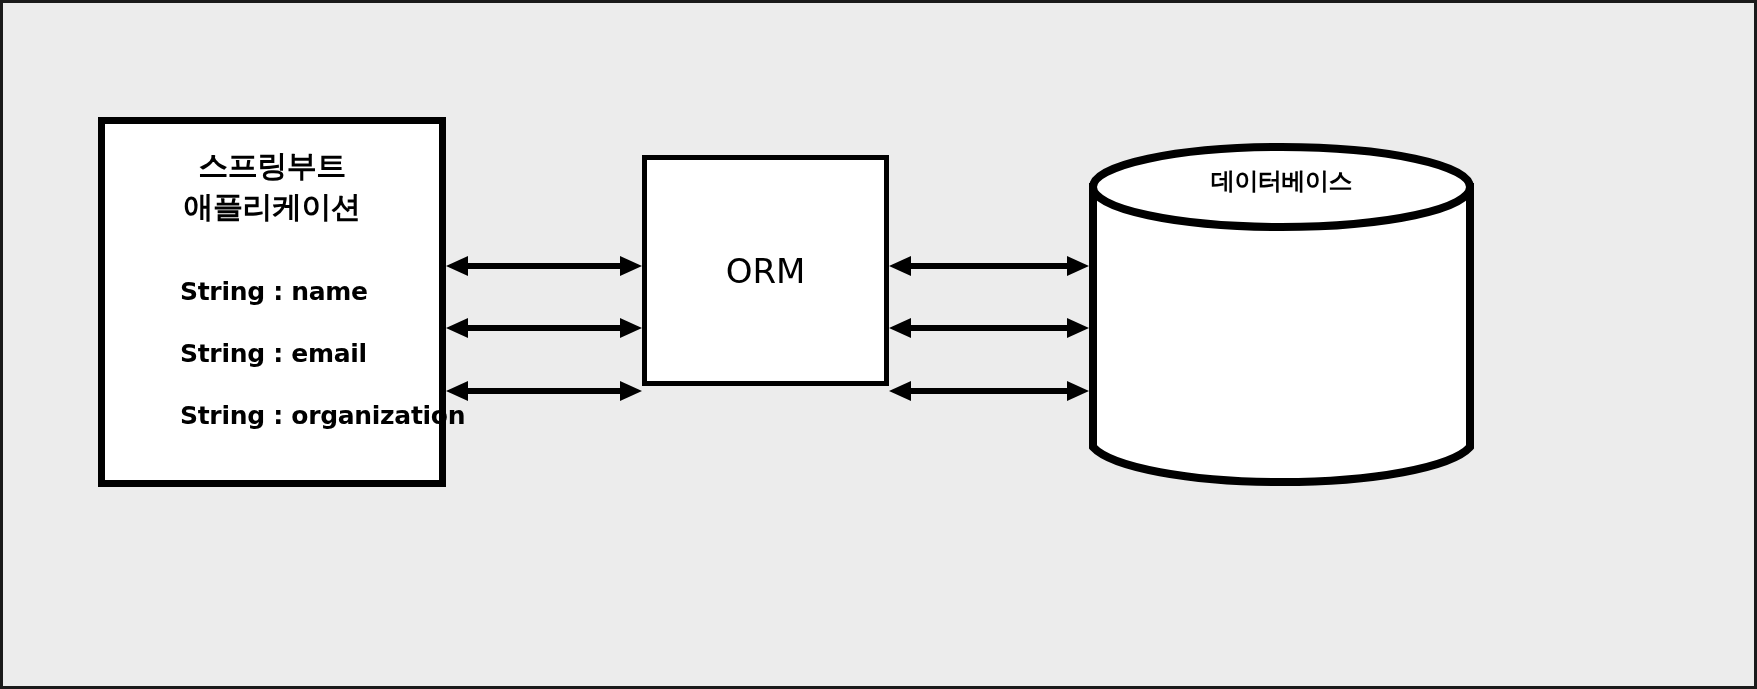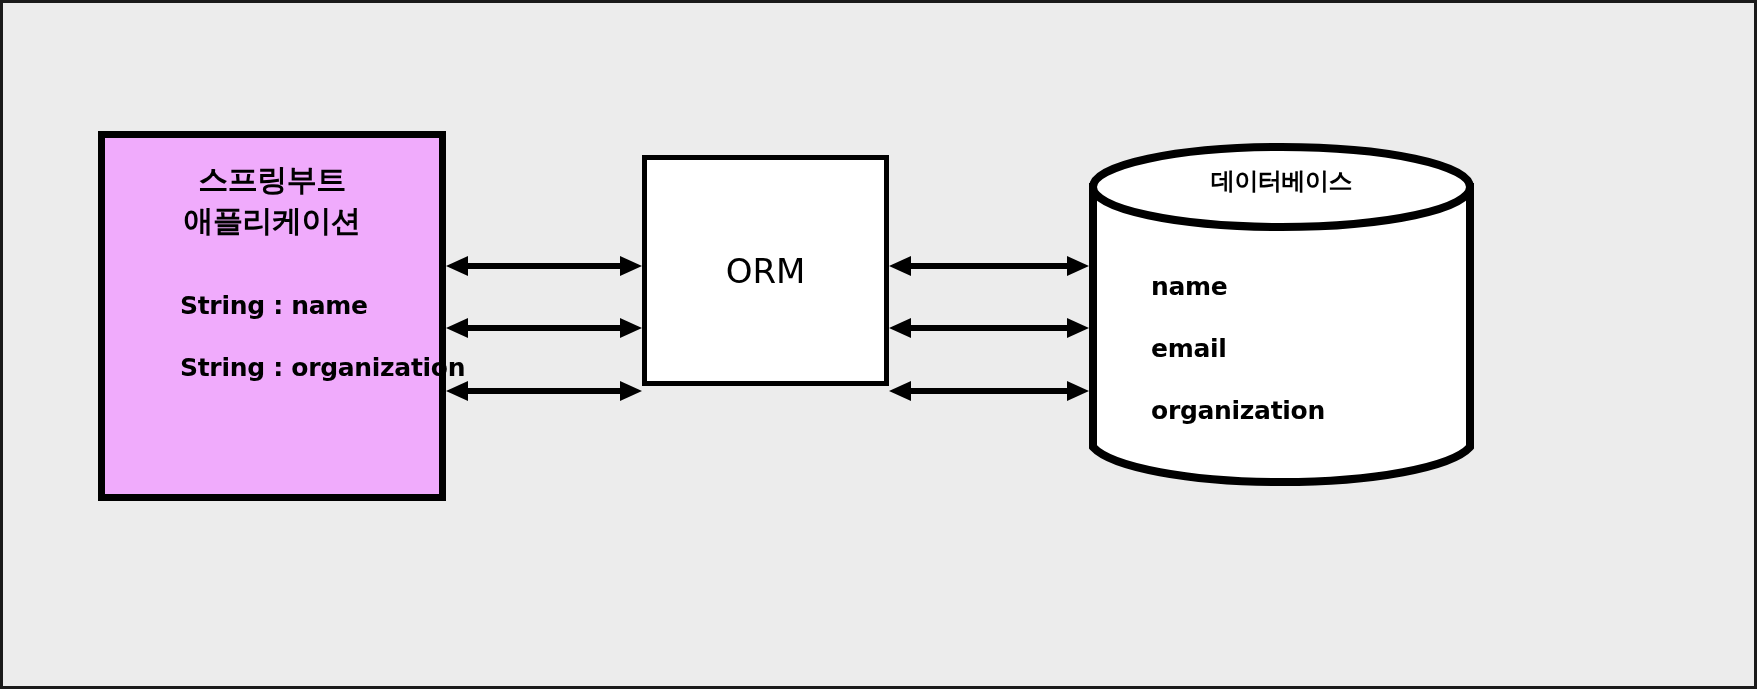--- a/index.html
+++ b/index.html
@@ -15,24 +15,24 @@
     border: 3px solid #1a1a1a;
     box-sizing: border-box;
     overflow: hidden;
     font-family: "DejaVu Sans", "Liberation Sans", sans-serif;
   }
 
   
   .app-box {
     position: absolute;
     left: 95px;
-    top: 128px;
+    top: 114px;
     width: 348px;
     height: 370px;
-    background: #f0abfc;
+    background: #ffffff;
     border: 7px solid #000000;
     box-sizing: border-box;
   }
   .app-title {
     position: absolute;
     left: 0;
     right: 0;
     top: 22px;
     text-align: center;
     font-size: 30px;
@@ -136,20 +136,21 @@
 </head>
 <body>
 
 <div id="canvas">
 
   <div class="app-box">
     <div class="app-title">스프링부트
 애플리케이션</div>
     <div class="app-fields">
       <div class="app-field">String : name</div>
+      <div class="app-field">String : email</div>
       <div class="app-field">String : organization</div>
     </div>
   </div>
 
   <div class="arrow" style="left:443px; top:248px; width:196px;">
     <svg viewBox="0 0 196 30" preserveAspectRatio="none">
       <line x1="16" y1="15" x2="180" y2="15" stroke="#000" stroke-width="6"></line>
       <polygon points="0,15 22,5 22,25" fill="#000"></polygon>
       <polygon points="196,15 174,5 174,25" fill="#000"></polygon>
     </svg>
@@ -194,20 +195,15 @@
       <polygon points="200,15 178,5 178,25" fill="#000"></polygon>
     </svg>
   </div>
 
   <div class="db-wrap">
     <svg class="db-svg" viewBox="0 0 385 348" preserveAspectRatio="none">
       <path d="M 4 44 L 4 304 A 192.5 44 0 0 0 381 304 L 381 44 Z" fill="#ffffff" stroke="#000000" stroke-width="8"></path>
       <ellipse cx="192.5" cy="44" rx="188.5" ry="40" fill="#ffffff" stroke="#000000" stroke-width="8"></ellipse>
     </svg>
     <div class="db-title">데이터베이스</div>
-    <div class="db-fields">
-      <div class="db-field">name</div>
-      <div class="db-field">email</div>
-      <div class="db-field">organization</div>
-    </div>
   </div>
 
 </div>
 
 </body></html>

